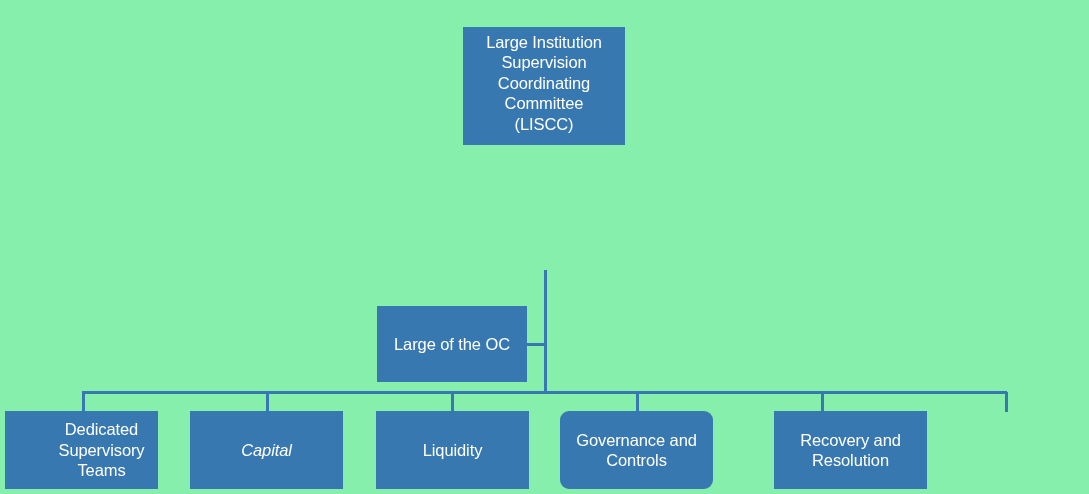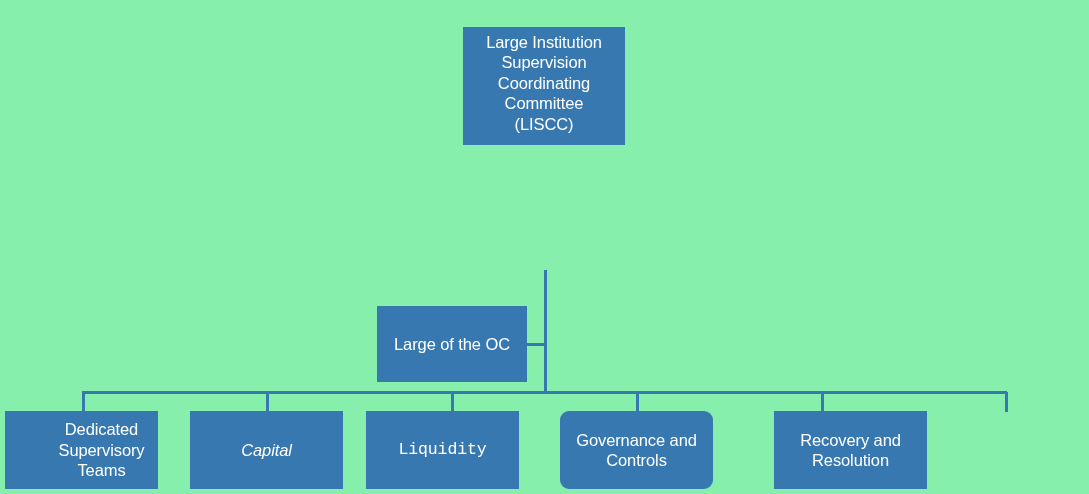--- a/index.html
+++ b/index.html
@@ -50,21 +50,21 @@
     font-size: 16.5px;
   }
   .leaf {
     top: 411px;
     width: 153px;
     height: 78px;
     font-size: 16.5px;
   }
   #node-dst        { left: 5px;   }
   #node-capital    { left: 190px; font-style: italic; }
-  #node-liquidity  { left: 366px; font-family: Liberation Mono, monospace; }
+  #node-liquidity  { left: 376px; }
   #node-governance { left: 560px; border-radius: 9px; }
   #node-recovery   { left: 774px; }
   #node-monitoring { left: 931px; }
 
   
   .line {
     position: absolute;
     background: #3878B0;
   }
   .line.v { width: 3px; }

